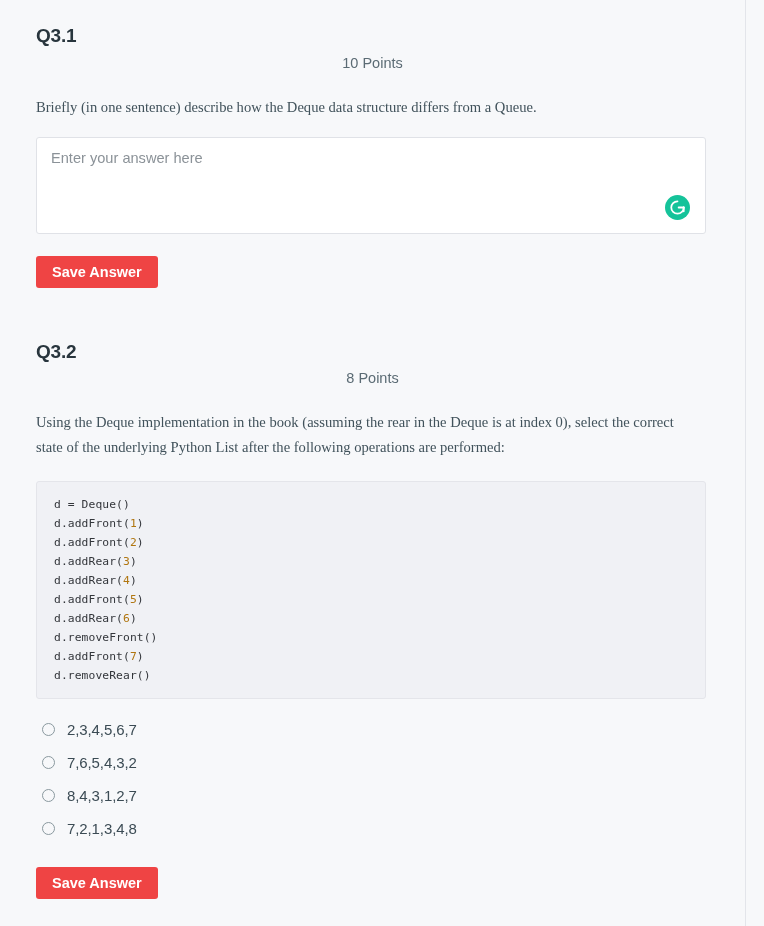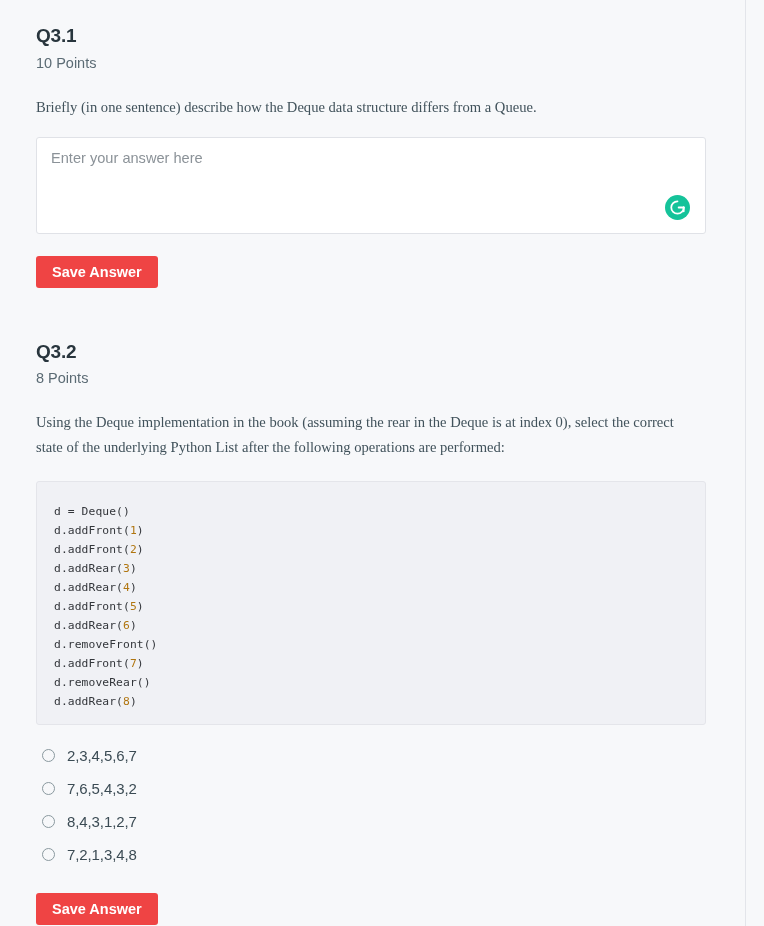--- a/index.html
+++ b/index.html
@@ -44,20 +44,21 @@
     letter-spacing: -0.2px;
     color: #28353d;
     margin: 6px 0 0 0;
     line-height: 1.3;
   }
   .q-points {
     font-size: 14.5px;
     color: #5b6b74;
     margin: 5px 0 0 0;
     line-height: 1.3;
+    text-align: center;
   }
   .q-prompt {
     font-size: 14.6px;
     color: #41525b;
     line-height: 1.72;
     margin: 22px 0 0 0;
     max-width: 660px;
     font-family: Liberation Serif, serif;
   }
 
@@ -108,21 +109,21 @@
   }
 
   .spacer { height: 46px; }
 
   .code-block {
     margin-top: 21px;
     width: 670px;
     background: #f0f1f5;
     border: 1px solid #e4e5ea;
     border-radius: 3px;
-    padding: 20px 0 13px 17px;
+    padding: 13px 0 13px 17px;
   }
   .code-line {
     font-family: "DejaVu Sans Mono", monospace;
     font-size: 11.3px;
     line-height: 19px;
     color: #33363b;
     white-space: pre;
     letter-spacing: 0.1px;
   }
   .code-num { color: #b0750f; }
@@ -186,21 +187,20 @@
         <div class="code-line"><span>d = Deque()</span></div>
         <div class="code-line"><span>d.addFront(</span><span class="code-num">1</span><span>)</span></div>
         <div class="code-line"><span>d.addFront(</span><span class="code-num">2</span><span>)</span></div>
         <div class="code-line"><span>d.addRear(</span><span class="code-num">3</span><span>)</span></div>
         <div class="code-line"><span>d.addRear(</span><span class="code-num">4</span><span>)</span></div>
         <div class="code-line"><span>d.addFront(</span><span class="code-num">5</span><span>)</span></div>
         <div class="code-line"><span>d.addRear(</span><span class="code-num">6</span><span>)</span></div>
         <div class="code-line"><span>d.removeFront()</span></div>
         <div class="code-line"><span>d.addFront(</span><span class="code-num">7</span><span>)</span></div>
         <div class="code-line"><span>d.removeRear()</span></div>
-        <div class="code-line"><span>d.addRear(</span><span class="code-num">8</span><span>)</span></div>
       </div>
 
     <div class="options" id="options-list">
         <div class="option-row">
           <span class="radio"></span>
           <span class="option-label">2,3,4,5,6,7</span>
         </div>
         <div class="option-row">
           <span class="radio"></span>
           <span class="option-label">7,6,5,4,3,2</span>

